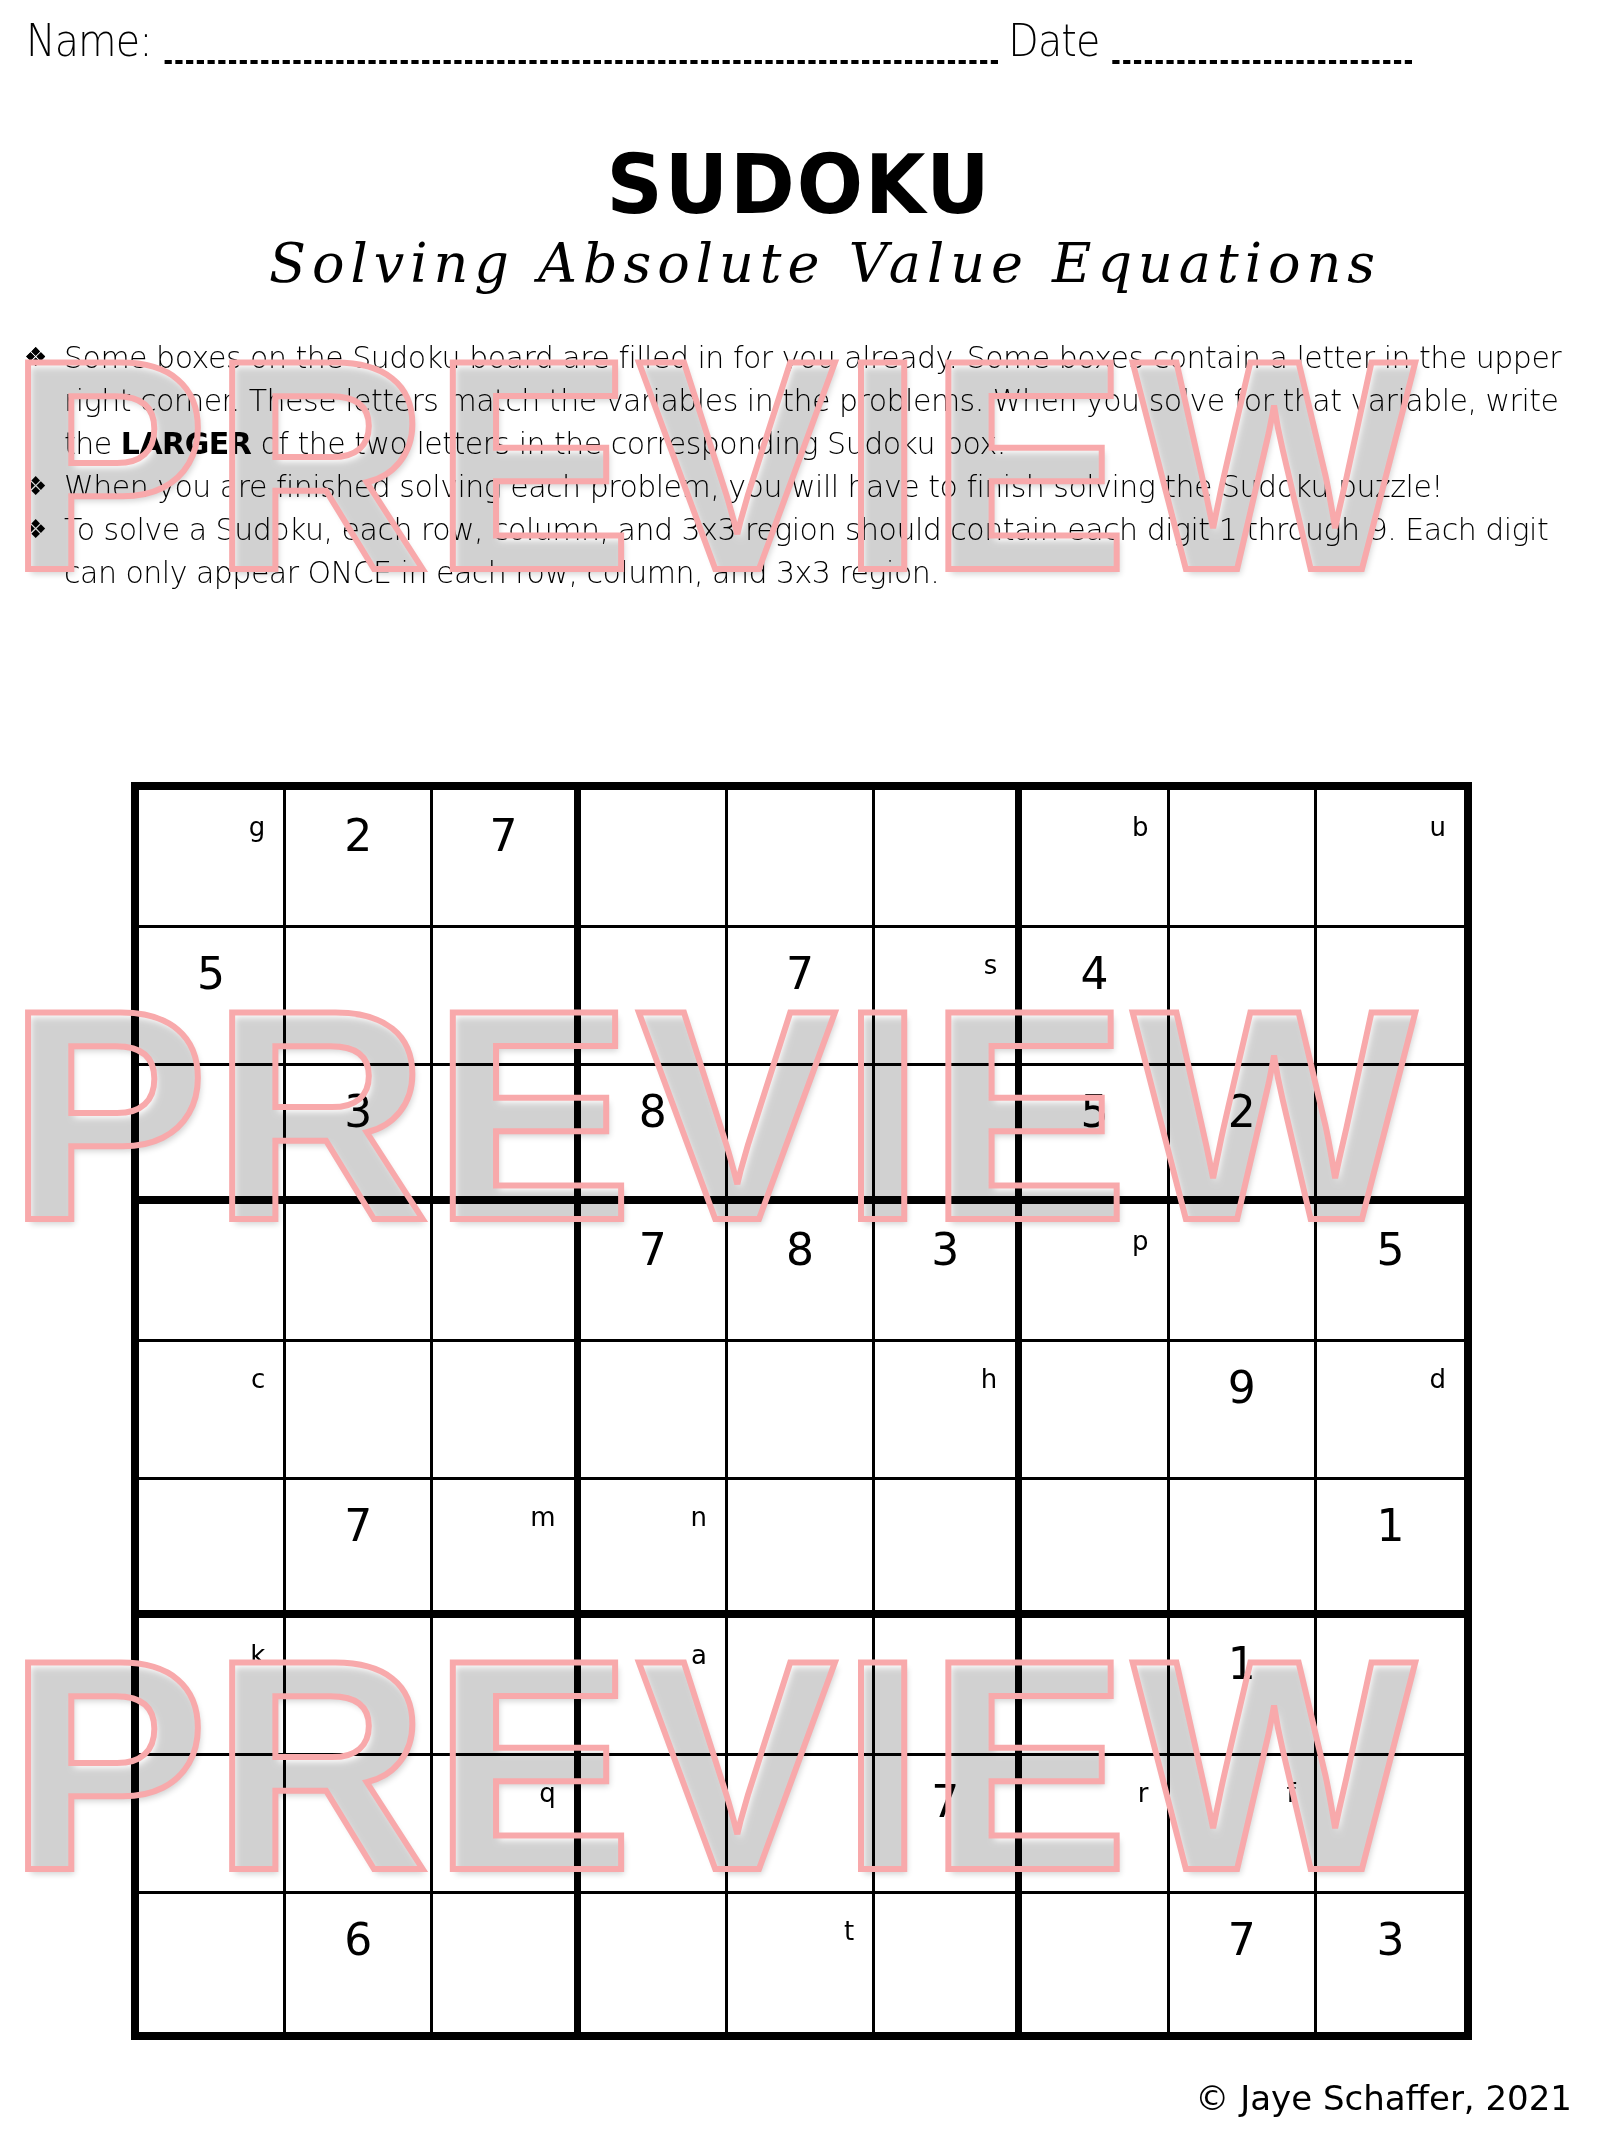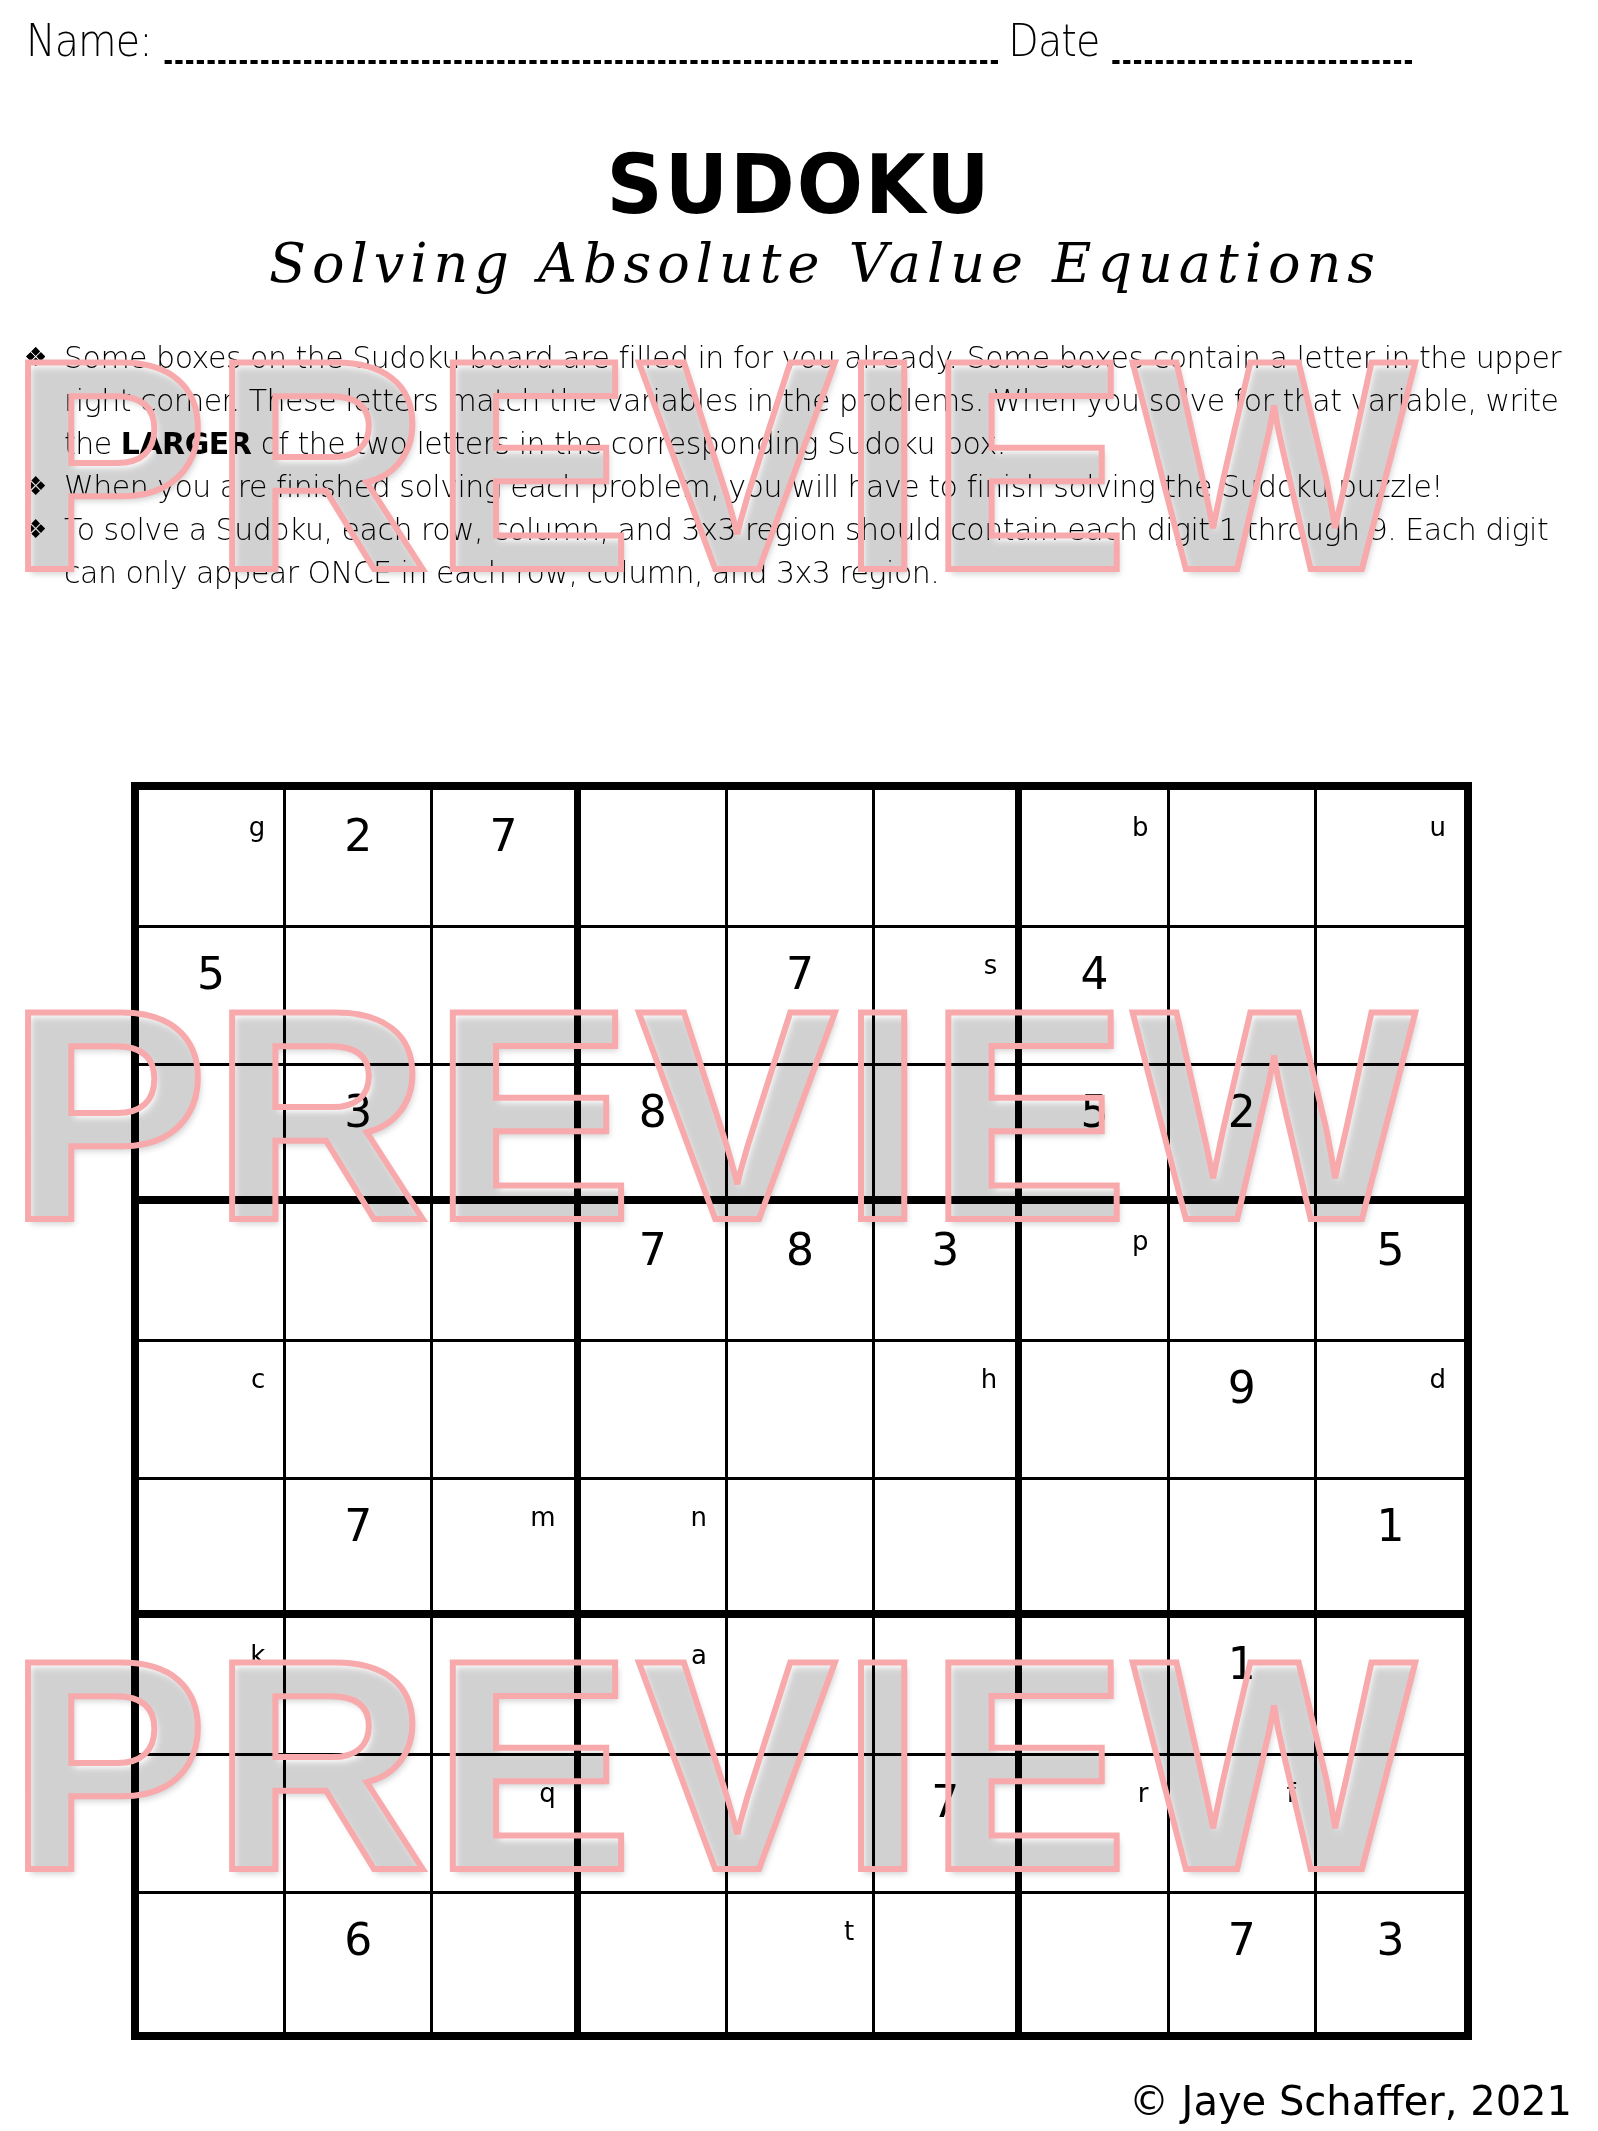--- a/index.html
+++ b/index.html
@@ -73,21 +73,21 @@
       color: transparent; -webkit-text-stroke: 6px #f8a9ab;
       text-shadow: 3px 5px 6px rgba(0,0,0,0.18);
       letter-spacing: 4px; pointer-events: none; white-space: nowrap;
     }
     .wm1 { top: 300px; font-size: 300px; line-height: 330px; }
     .wm2 { top: 950px; font-size: 300px; line-height: 330px; }
     .wm3 { top: 1600px; font-size: 300px; line-height: 330px; }
 
     .copyright {
       position: absolute; right: 26px; top: 2078px;
-      font-family: "DejaVu Sans", sans-serif; font-size: 40px;
+      font-family: "DejaVu Sans", sans-serif; font-size: 34px;
     }
   </style>
 </head>
 <body>
 
 <div class="header-line">
   <span class="field-label">Name:</span>
   <span class="blank name-blank"></span>
   <span class="field-label">Date</span>
   <span class="blank date-blank"></span>

